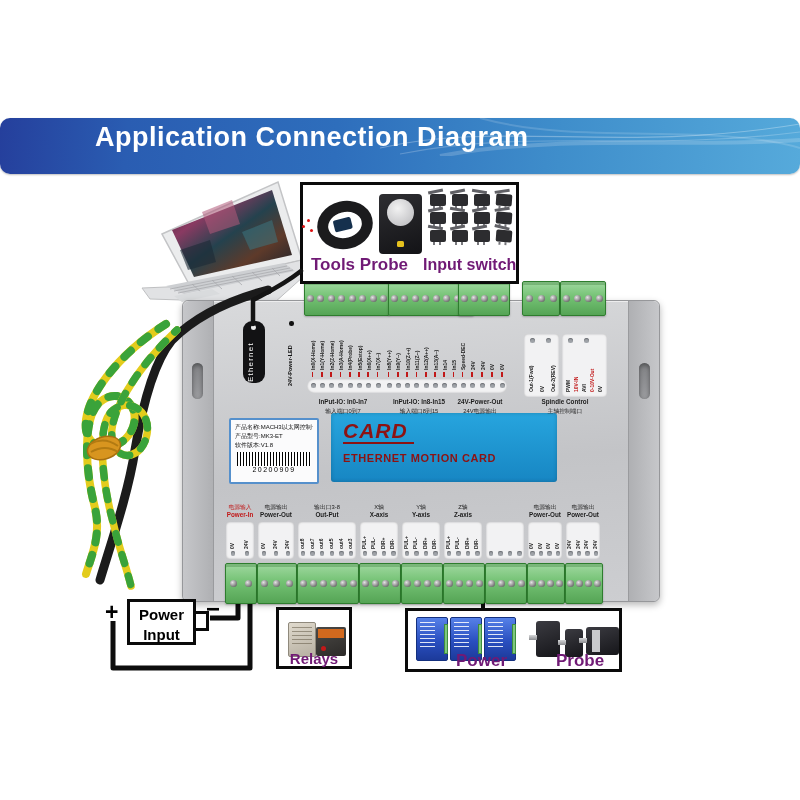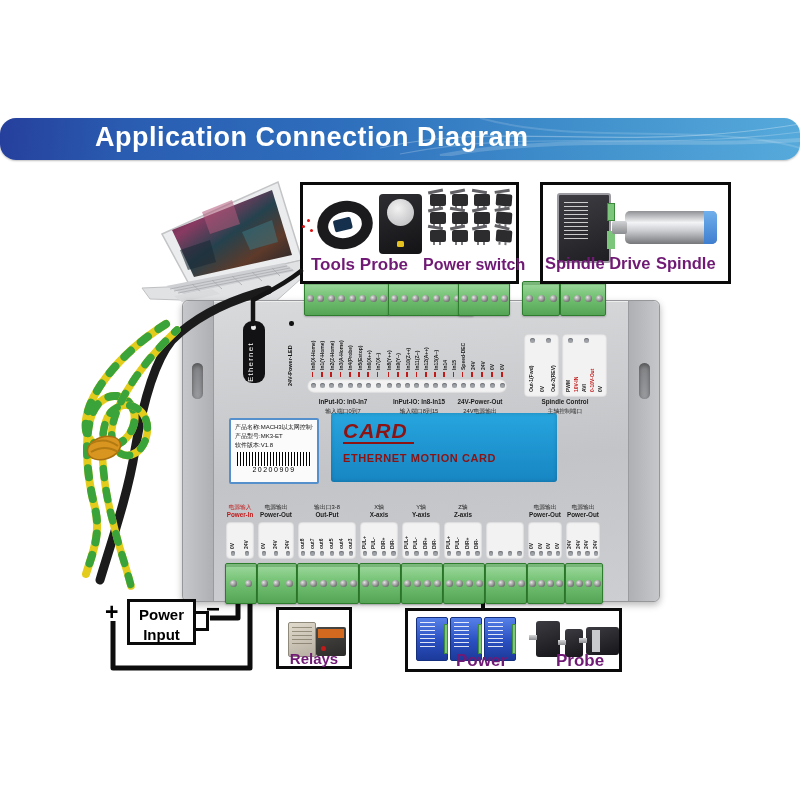--- a/index.html
+++ b/index.html
@@ -1,19 +1,19 @@
 <!DOCTYPE html>
 <html><head>
 <meta charset="utf-8">
 <style>
   html,body{margin:0;padding:0;background:#fff;font-family:"Liberation Sans",sans-serif;}
   #stage{position:relative;width:800px;height:800px;background:#fff;overflow:hidden;}
 
   
-  .banner{position:absolute;left:0;top:118px;width:800px;height:42px;border-radius:16px;
+  .banner{position:absolute;left:0;top:118px;width:800px;height:56px;border-radius:10px;
     background:linear-gradient(95deg,#253f9c 0%,#2a5db2 16%,#2e6ebc 42%,#3f8ecb 70%,#56aadb 100%);
     box-shadow:0 1px 2px rgba(0,0,0,.25);}
   .banner-title{position:absolute;left:95px;top:0;line-height:38px;color:#fff;font-size:27px;font-weight:600;letter-spacing:.5px;white-space:nowrap;}
   .streaks{position:absolute;right:0;top:0;}
 
   
   #wires{position:absolute;left:0;top:0;z-index:1;pointer-events:none;}
   #laptop{position:absolute;left:132px;top:172px;z-index:2;}
   #cables{position:absolute;left:0;top:0;z-index:6;pointer-events:none;}
 
@@ -516,29 +516,23 @@
         <span class="sw"></span>
         <span class="sw"></span>
         <span class="sw"></span>
         <span class="sw"></span>
         <span class="sw"></span>
         <span class="sw"></span>
         <span class="sw"></span>
         <span class="sw"></span>
       </div>
     <span class="blabel" style="left:8px;top:70px;font-size:17px;">Tools Probe</span>
-    <span class="blabel" style="left:120px;top:71px;font-size:16px;">Power switch</span>
+    <span class="blabel" style="left:120px;top:71px;font-size:16px;">Input switch</span>
   </div>
 
-  <div class="obox" style="left:540px;top:182px;width:191px;height:102px;">
-    <div class="sdrv"></div>
-    <div class="spin"></div>
-    <span class="blabel" style="left:2px;top:69px;font-size:16.5px;">Spindle Drive</span>
-    <span class="blabel" style="left:113px;top:69px;font-size:16.5px;">Spindle</span>
-  </div>
 
   <span class="sign" style="left:105px;top:599px;font-size:23px;">+</span>
   <span class="sign" style="left:206px;top:595px;font-size:24px;">−</span>
   <div class="obox" style="left:127px;top:599px;width:69px;height:46px;">
     <div class="pwr-text">
       <div>Power</div>
       <div>Input</div>
     </div>
   </div>
   <div class="ptab"></div>

